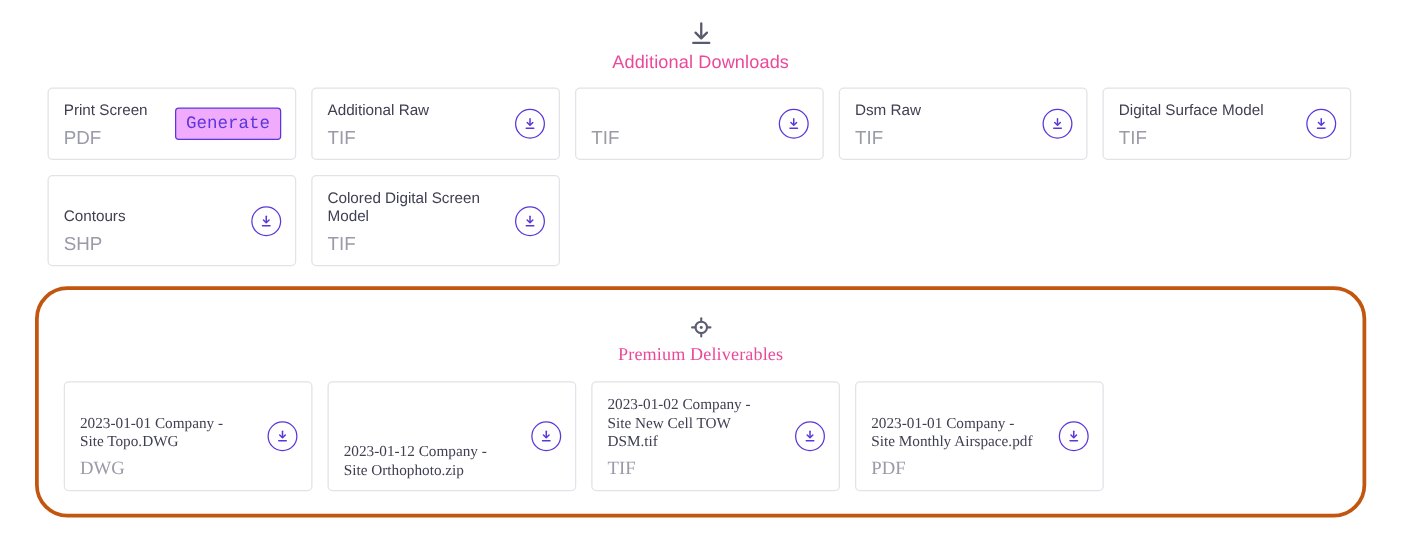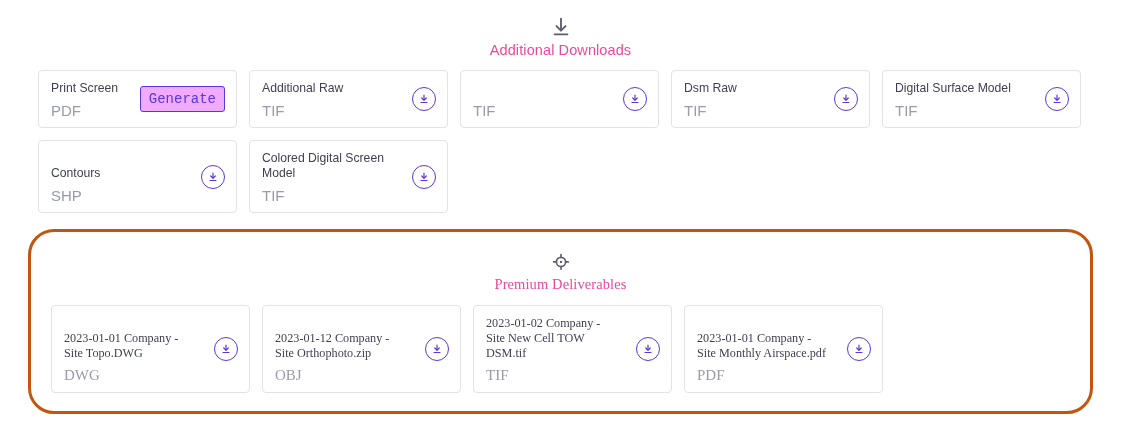--- a/index.html
+++ b/index.html
@@ -261,21 +261,20 @@
               <svg viewBox="0 0 24 24" fill="none" stroke="currentColor" stroke-width="2.4" stroke-linecap="round" stroke-linejoin="round">
                 <path d="M12 4v9"></path>
                 <path d="M7.5 10l4.5 4.5 4.5-4.5"></path>
                 <path d="M6 19h12"></path>
               </svg>
             </button>
           </div>
         </div>
         <div class="card">
           <div class="title">2023-01-12 Company - Site Orthophoto.zip</div>
-          <div class="ext">OBJ</div>
           <div class="action">
             <button class="dl-btn" title="Download">
               <svg viewBox="0 0 24 24" fill="none" stroke="currentColor" stroke-width="2.4" stroke-linecap="round" stroke-linejoin="round">
                 <path d="M12 4v9"></path>
                 <path d="M7.5 10l4.5 4.5 4.5-4.5"></path>
                 <path d="M6 19h12"></path>
               </svg>
             </button>
           </div>
         </div>

